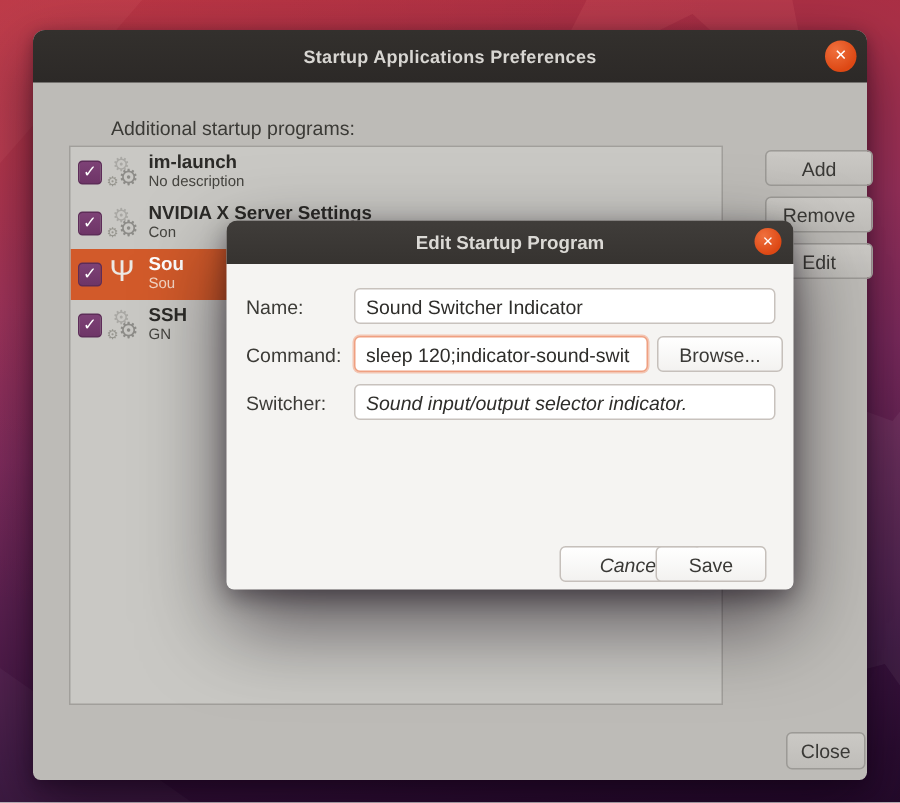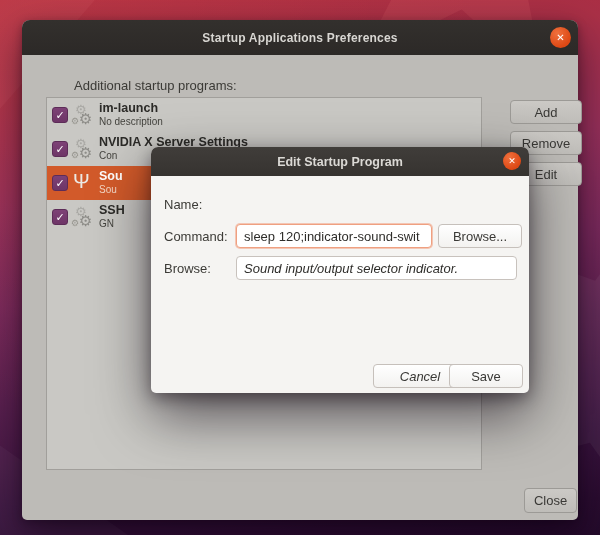--- a/index.html
+++ b/index.html
@@ -108,21 +108,21 @@
   .entry-comment{ left:85px; top:109px; width:281px;font-style:italic; }
 
   .dlg-btn{
     position:absolute; height:24px; border-radius:4px;
     background:linear-gradient(#ffffff,#f3f2f0); border:1px solid #c6c0bb;
     font-size:13px; color:#3a3936; font-family:inherit;
     display:flex; align-items:center; justify-content:center; cursor:default;
   }
   .btn-browse{ left:287px; top:77px; width:84px; }
   .btn-cancel{ left:222px; top:217px; width:94px;font-style:italic; }
-  .btn-save{ left:298px; top:217px; width:74px; }
+  .btn-save{ left:286px; top:217px; width:74px; }
 </style>
 </head>
 <body>
 
 <div class="wallpaper">
   <div class="star star1"></div>
   <div class="star star2"></div>
   <div class="star star3"></div>
   <div class="star star4"></div>
 </div>
@@ -207,23 +207,24 @@
 
 <div class="dialog">
   <div class="dialog-titlebar">
     <span class="title">Edit Startup Program</span>
     <div class="wm-close">
       <span>✕</span>
     </div>
   </div>
 
   <span class="field-label lbl-name">Name:</span>
+  <input class="gtk-entry entry-name" value="Sound Switcher Indicator" style="">
 
   <span class="field-label lbl-command">Command:</span>
   <input class="gtk-entry entry-command" value="sleep 120;indicator-sound-swit" style="">
   <button class="dlg-btn btn-browse">Browse...</button>
 
-  <span class="field-label lbl-comment">Browse:</span>
+  <span class="field-label lbl-comment">Switcher:</span>
   <input class="gtk-entry entry-comment" value="Sound input/output selector indicator." style="">
 
   <button class="dlg-btn btn-cancel">Cancel</button>
   <button class="dlg-btn btn-save">Save</button>
 </div>
 
 </body></html>

